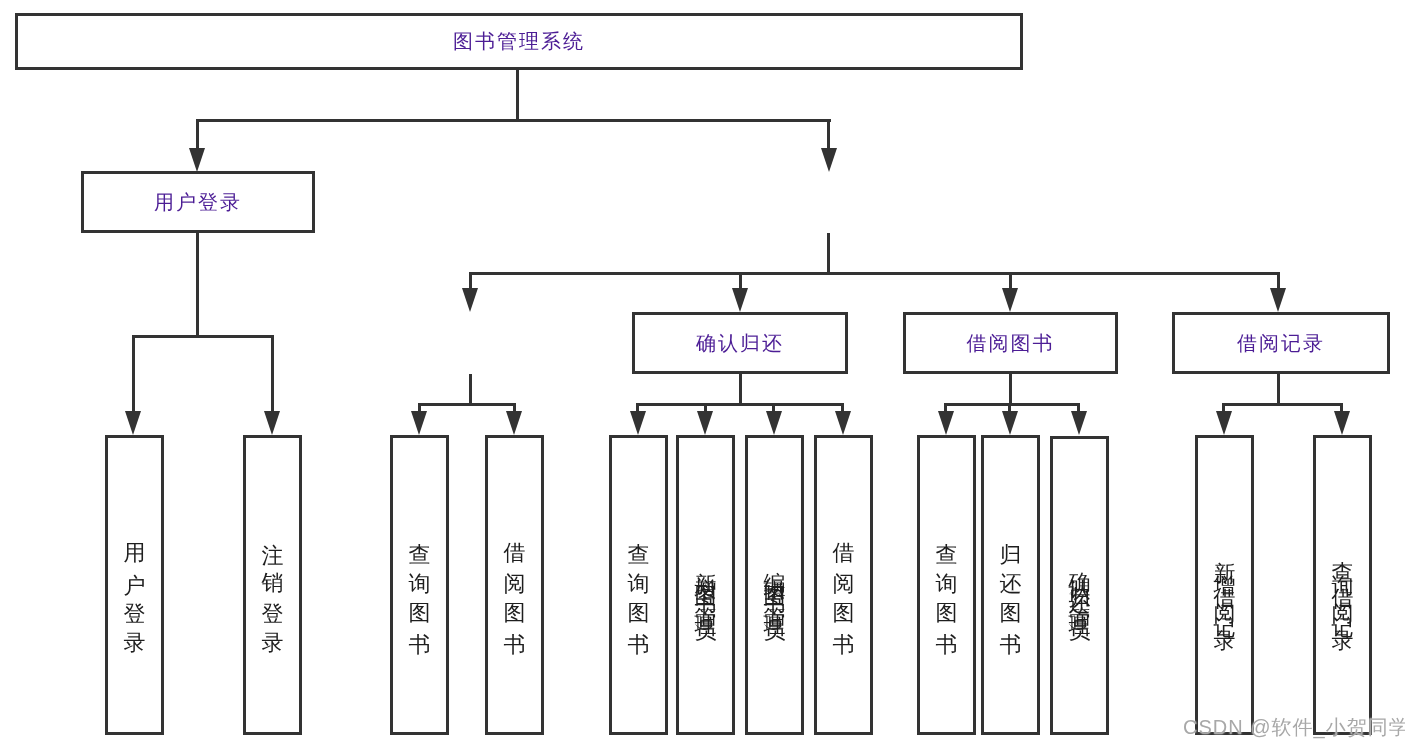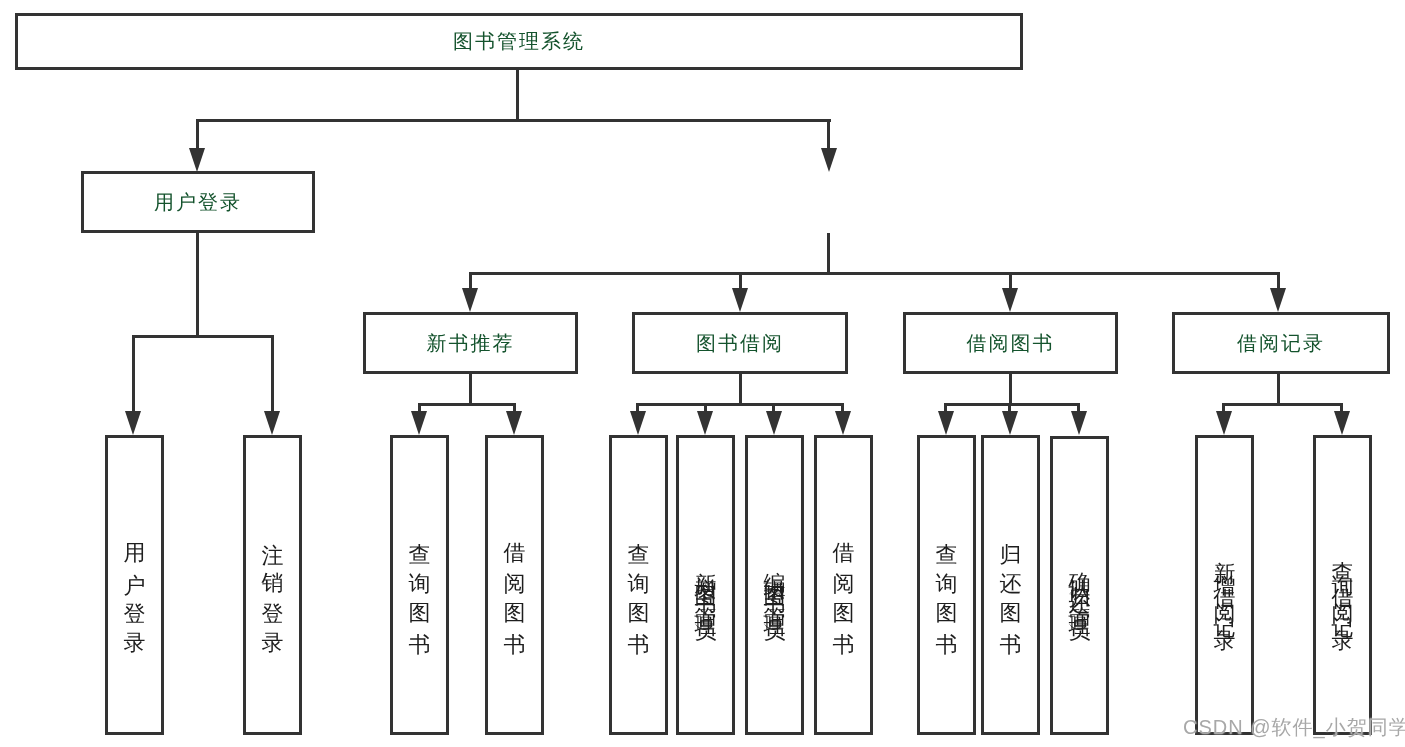--- a/index.html
+++ b/index.html
@@ -4,21 +4,21 @@
 <style>
   html,body{margin:0;padding:0;background:#ffffff;}
   .stage{
     position:relative;width:1405px;height:747px;background:#ffffff;overflow:hidden;
     font-family:"Liberation Sans","DejaVu Sans",sans-serif;color:#1e1e1e;
   }
   
   .box{
     position:absolute;box-sizing:border-box;border:3px solid #333333;background:#ffffff;
     display:flex;align-items:center;justify-content:center;
-    font-size:20px;color:#14532d;letter-spacing:2px;
+    font-size:20px;color:#4c1d95;letter-spacing:2px;
   }
   .vbox{
     position:absolute;box-sizing:border-box;border:3px solid #333333;background:#ffffff;
     display:flex;align-items:center;justify-content:center;
   }
   .vtext{
     writing-mode:vertical-rl;text-orientation:mixed;
     font-size:22px;line-height:1;color:#1e1e1e;white-space:nowrap;
   }
   .s4{letter-spacing:30px;}
@@ -67,22 +67,21 @@
   <i class="hl" style="left:469px;top:272px;width:810px"></i>
   <i class="vl" style="left:469px;top:272px;height:20px"></i>
   <i class="vl" style="left:739px;top:272px;height:20px"></i>
   <i class="vl" style="left:1009px;top:272px;height:20px"></i>
   <i class="vl" style="left:1277px;top:272px;height:20px"></i>
   <i class="ar" style="left:462px;top:288px"></i>
   <i class="ar" style="left:732px;top:288px"></i>
   <i class="ar" style="left:1002px;top:288px"></i>
   <i class="ar" style="left:1270px;top:288px"></i>
 
-  <div class="box" style="left:363px;top:312px;width:215px;height:62px">新书推荐</div>
-  <div class="box" style="left:632px;top:312px;width:216px;height:62px">图书借阅</div>
+  <div class="box" style="left:632px;top:312px;width:216px;height:62px">确认归还</div>
   <div class="box" style="left:903px;top:312px;width:215px;height:62px">借阅图书</div>
   <div class="box" style="left:1172px;top:312px;width:218px;height:62px">借阅记录</div>
 
   <i class="vl" style="left:469px;top:374px;height:31px"></i>
   <i class="hl" style="left:419px;top:403px;width:96px"></i>
   <i class="vl" style="left:418px;top:403px;height:12px"></i>
   <i class="vl" style="left:513px;top:403px;height:12px"></i>
   <i class="ar" style="left:411px;top:411px"></i>
   <i class="ar" style="left:506px;top:411px"></i>
 

